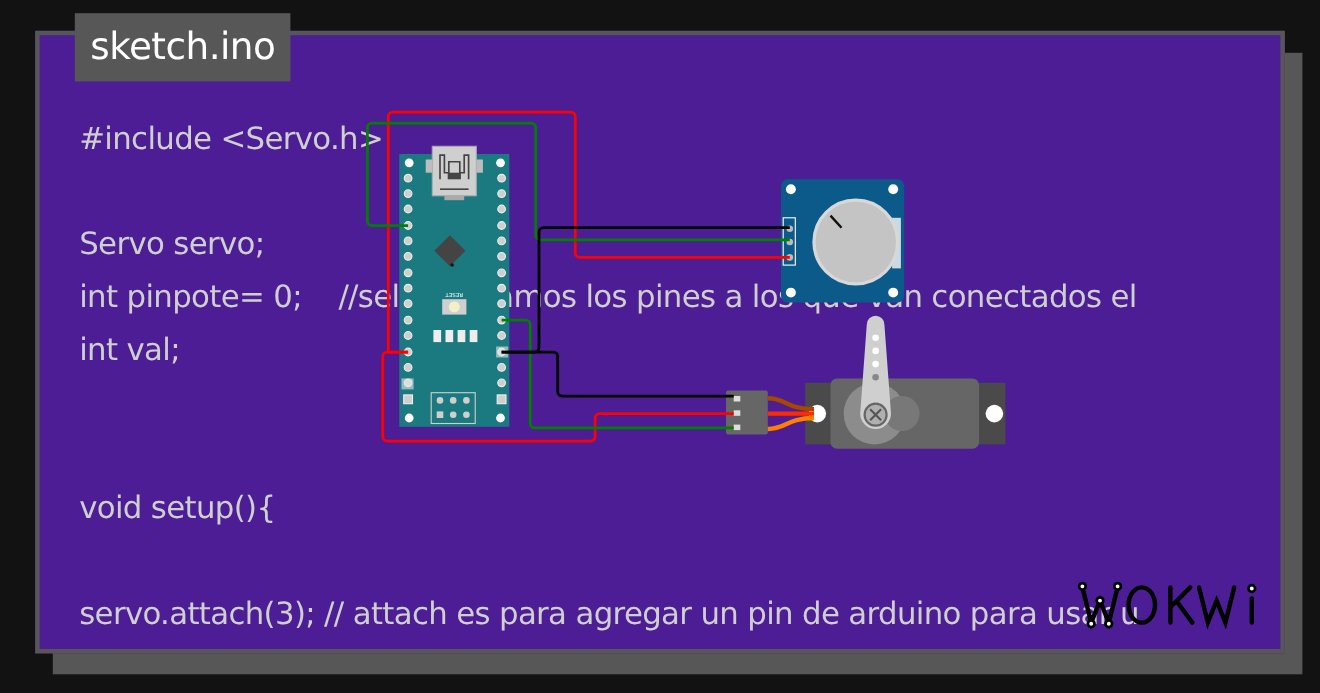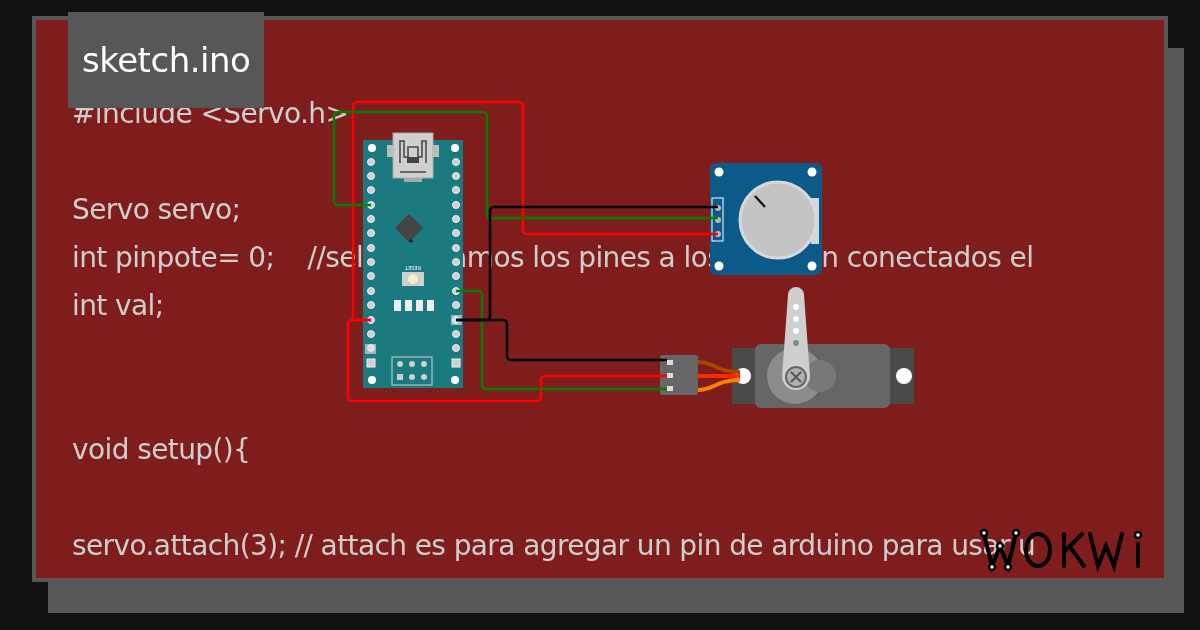--- a/index.html
+++ b/index.html
@@ -1,21 +1,21 @@
 <!DOCTYPE html>
 <html><head>
 <meta charset="utf-8">
 <style>
   html, body { margin:0; padding:0; }
   body { width:1200px; height:630px; background:#121212; position:relative; overflow:hidden; font-family:"DejaVu Sans", sans-serif; }
   .shadow { position:absolute; left:48px; top:48px; width:1136px; height:565px; background:#575757; }
-  .paper { position:absolute; left:32px; top:16px; width:1128px; height:558px; background:#7f1d1d; border:4px solid #575757; overflow:hidden; }
+  .paper { position:absolute; left:32px; top:28px; width:1128px; height:558px; background:#4c1d95; border:4px solid #575757; overflow:hidden; }
   .code { position:absolute; left:36px; top:70px; margin:0; font-family:"DejaVu Sans", sans-serif; font-size:28px; line-height:48px; color:#cfcfcf; white-space:pre; letter-spacing:-0.6px; }
   .code .line { display:block; height:48px; }
-  .title-tab { position:absolute; left:68px; top:12px; height:62px; padding:17px 14px; background:#575757; color:#ffffff; font-family:"DejaVu Sans", sans-serif; font-size:34px; line-height:62px; letter-spacing:-0.5px; }
+  .title-tab { position:absolute; left:68px; top:12px; height:62px; padding:0 14px; background:#575757; color:#ffffff; font-family:"DejaVu Sans", sans-serif; font-size:34px; line-height:62px; letter-spacing:-0.5px; }
   .circuit { position:absolute; left:0; top:0; width:1200px; height:630px; }
   .logo { position:absolute; left:978px; top:526px; width:170px; height:50px; }
 </style>
 </head>
 <body>
 
 <div class="shadow"></div>
 <div class="paper">
   <pre class="code"><span class="line">#include &lt;Servo.h&gt;</span><span class="line"></span><span class="line">Servo servo;</span><span class="line">int pinpote= 0;    //seleccionamos los pines a los que van conectados el</span><span class="line">int val;</span><span class="line"></span><span class="line"></span><span class="line">void setup(){</span><span class="line"></span><span class="line">servo.attach(3); // attach es para agregar un pin de arduino para usar u</span><span class="line">}</span></pre>
 </div>

